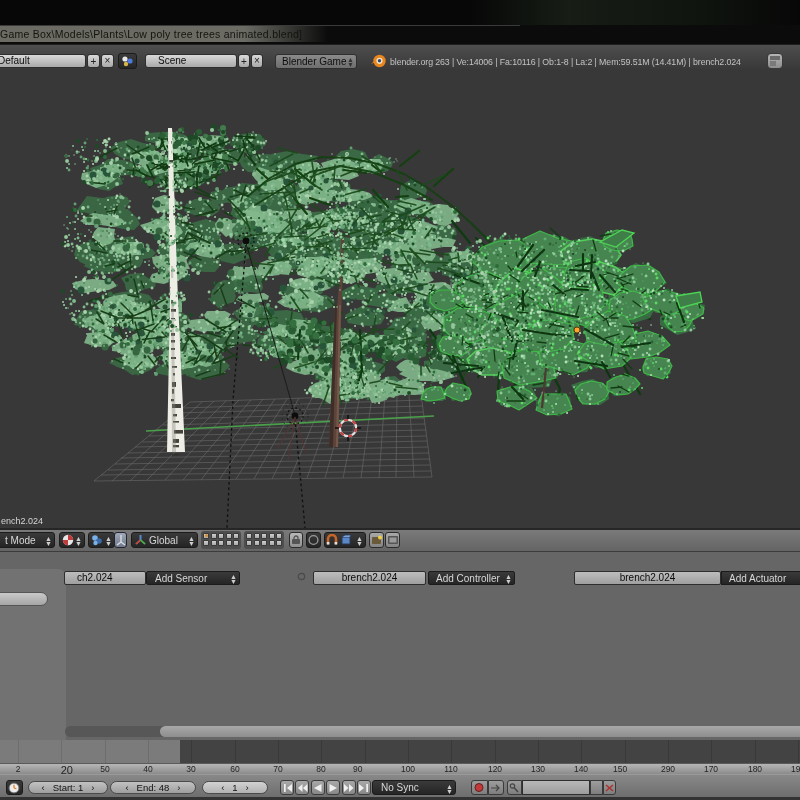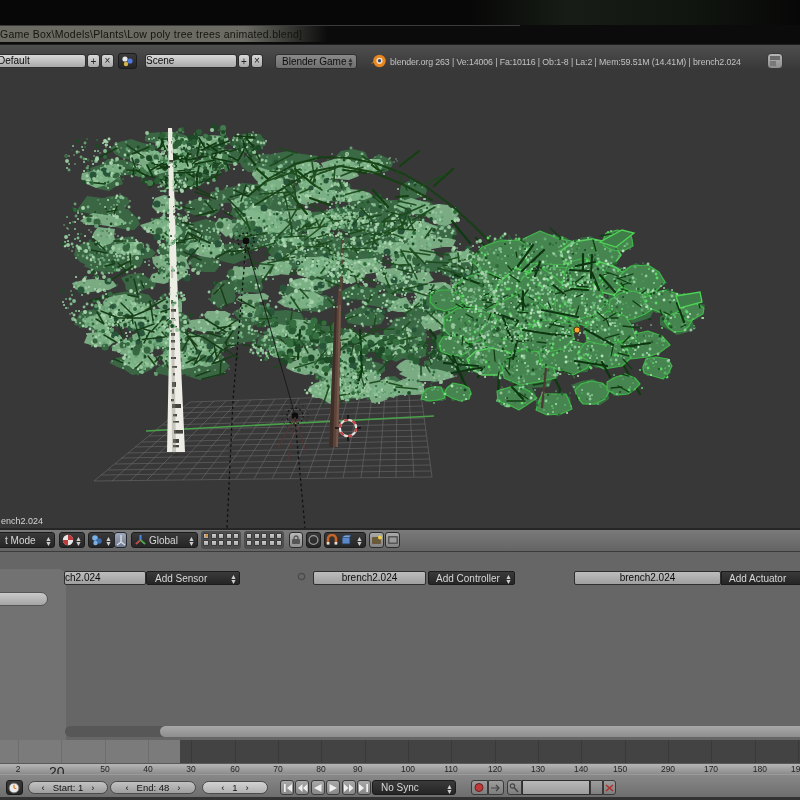--- a/index.html
+++ b/index.html
@@ -1,16 +1,16 @@
 <!DOCTYPE html>
 <html><head><meta charset="utf-8"><style>
 *{margin:0;padding:0;box-sizing:border-box}
 body{width:800px;height:800px;overflow:hidden;font-family:"Liberation Sans",sans-serif;background:#383838;position:relative}
 .abs{position:absolute}
-.fld{position:absolute;background:linear-gradient(#d9d9d9,#a9a9a9);border:1px solid #2e2e2e;border-radius:3px;font-size:10px;color:#0c0c0c;line-height:12px;padding-left:0}
+.fld{position:absolute;background:linear-gradient(#d9d9d9,#a9a9a9);border:1px solid #2e2e2e;border-radius:3px;font-size:10px;color:#0c0c0c;line-height:12px;padding-left:12px}
 .dk{position:absolute;background:linear-gradient(#3a3a3a,#252525);border:1px solid #1b1b1b;border-radius:3px;font-size:10px;color:#d8d8d8;line-height:12px}
 .pill{position:absolute;background:linear-gradient(#c2c2c2,#9e9e9e);border:1px solid #4a4a4a;border-radius:7px;font-size:9.5px;color:#111;text-align:center}
 .udar{position:absolute;right:2px;top:1px;font-size:7px;color:#cfcfcf;line-height:5px}
 .udark{position:absolute;right:2px;top:1px;font-size:7px;color:#333;line-height:5px}
 </style></head><body>
 
 <div class="abs" style="left:0;top:0;width:800px;height:26px;background:#070707"></div>
 <div class="abs" style="left:470px;top:0;width:330px;height:26px;background:linear-gradient(90deg,rgba(30,42,28,0) 0,rgba(36,48,34,0.55) 30%,rgba(26,36,24,0.45) 70%,rgba(20,28,20,0) 100%)"></div>
 <div class="abs" style="left:0;top:25px;width:800px;height:19px;background:#0b0b0b"></div>
 <div class="abs" style="left:0;top:25px;width:520px;height:17px;background:linear-gradient(90deg,#6b6b64 0,#6b6b64 47%,#0b0b0b 63%);border-top:1px solid #3a3a3a"></div>
@@ -847,37 +847,37 @@
 <div class="abs" style="left:495px;top:740px;width:1px;height:23px;background:#393939"></div>
 <div class="abs" style="left:538px;top:740px;width:1px;height:23px;background:#393939"></div>
 <div class="abs" style="left:581px;top:740px;width:1px;height:23px;background:#393939"></div>
 <div class="abs" style="left:625px;top:740px;width:1px;height:23px;background:#393939"></div>
 <div class="abs" style="left:668px;top:740px;width:1px;height:23px;background:#393939"></div>
 <div class="abs" style="left:711px;top:740px;width:1px;height:23px;background:#393939"></div>
 <div class="abs" style="left:755px;top:740px;width:1px;height:23px;background:#393939"></div>
 <div class="abs" style="left:798px;top:740px;width:1px;height:23px;background:#393939"></div>
 <div class="abs" style="left:0;top:763px;width:800px;height:11px;background:linear-gradient(#b6b6b6,#8b8b8b);border-top:1px solid #5a5a5a"></div>
 <div class="abs" style="left:6px;top:764px;width:24px;text-align:center;font-size:8.5px;color:#242424">2</div>
-<div class="abs" style="left:49px;top:764px;width:24px;text-align:left;font-size:14px;color:#242424">20</div>
+<div class="abs" style="left:49px;top:764px;width:24px;text-align:right;font-size:11px;color:#242424">20</div>
 <div class="abs" style="left:93px;top:764px;width:24px;text-align:center;font-size:8.5px;color:#242424">50</div>
 <div class="abs" style="left:136px;top:764px;width:24px;text-align:center;font-size:8.5px;color:#242424">40</div>
 <div class="abs" style="left:179px;top:764px;width:24px;text-align:center;font-size:8.5px;color:#242424">30</div>
 <div class="abs" style="left:223px;top:764px;width:24px;text-align:center;font-size:8.5px;color:#242424">60</div>
 <div class="abs" style="left:266px;top:764px;width:24px;text-align:center;font-size:8.5px;color:#242424">70</div>
 <div class="abs" style="left:309px;top:764px;width:24px;text-align:center;font-size:8.5px;color:#242424">80</div>
 <div class="abs" style="left:353px;top:764px;width:24px;text-align:left;font-size:8.5px;color:#242424">90</div>
 <div class="abs" style="left:396px;top:764px;width:24px;text-align:center;font-size:8.5px;color:#242424">100</div>
 <div class="abs" style="left:439px;top:764px;width:24px;text-align:center;font-size:8.5px;color:#242424">110</div>
 <div class="abs" style="left:483px;top:764px;width:24px;text-align:center;font-size:8.5px;color:#242424">120</div>
 <div class="abs" style="left:526px;top:764px;width:24px;text-align:center;font-size:8.5px;color:#242424">130</div>
 <div class="abs" style="left:569px;top:764px;width:24px;text-align:center;font-size:8.5px;color:#242424">140</div>
 <div class="abs" style="left:613px;top:764px;width:24px;text-align:left;font-size:8.5px;color:#242424">150</div>
 <div class="abs" style="left:656px;top:764px;width:24px;text-align:center;font-size:8.5px;color:#242424">290</div>
 <div class="abs" style="left:699px;top:764px;width:24px;text-align:center;font-size:8.5px;color:#242424">170</div>
-<div class="abs" style="left:743px;top:764px;width:24px;text-align:right;font-size:8.5px;color:#242424">180</div>
+<div class="abs" style="left:743px;top:764px;width:24px;text-align:center;font-size:8.5px;color:#242424">180</div>
 <div class="abs" style="left:786px;top:764px;width:24px;text-align:center;font-size:8.5px;color:#242424">190</div>
 
 <div class="abs" style="left:0;top:774px;width:800px;height:23px;background:linear-gradient(#888,#6e6e6e);border-top:1px solid #9a9a9a"></div>
 <div class="abs" style="left:0;top:797px;width:800px;height:3px;background:#333"></div>
 <div class="dk" style="left:6px;top:780px;width:17px;height:15px"></div>
 <svg class="abs" style="left:8px;top:782px" width="12" height="12">
     <circle cx="6" cy="6" r="5" fill="#ececec" stroke="#666"></circle>
     <path d="M6 6L6 2.8M6 6L8.4 6.8" stroke="#e07818" stroke-width="1.2"></path>
   </svg>
 <div class="pill" style="left:28px;top:781px;width:80px;height:13px;line-height:12px">‹&nbsp;&nbsp;&nbsp;Start: 1&nbsp;&nbsp;&nbsp;›</div>

